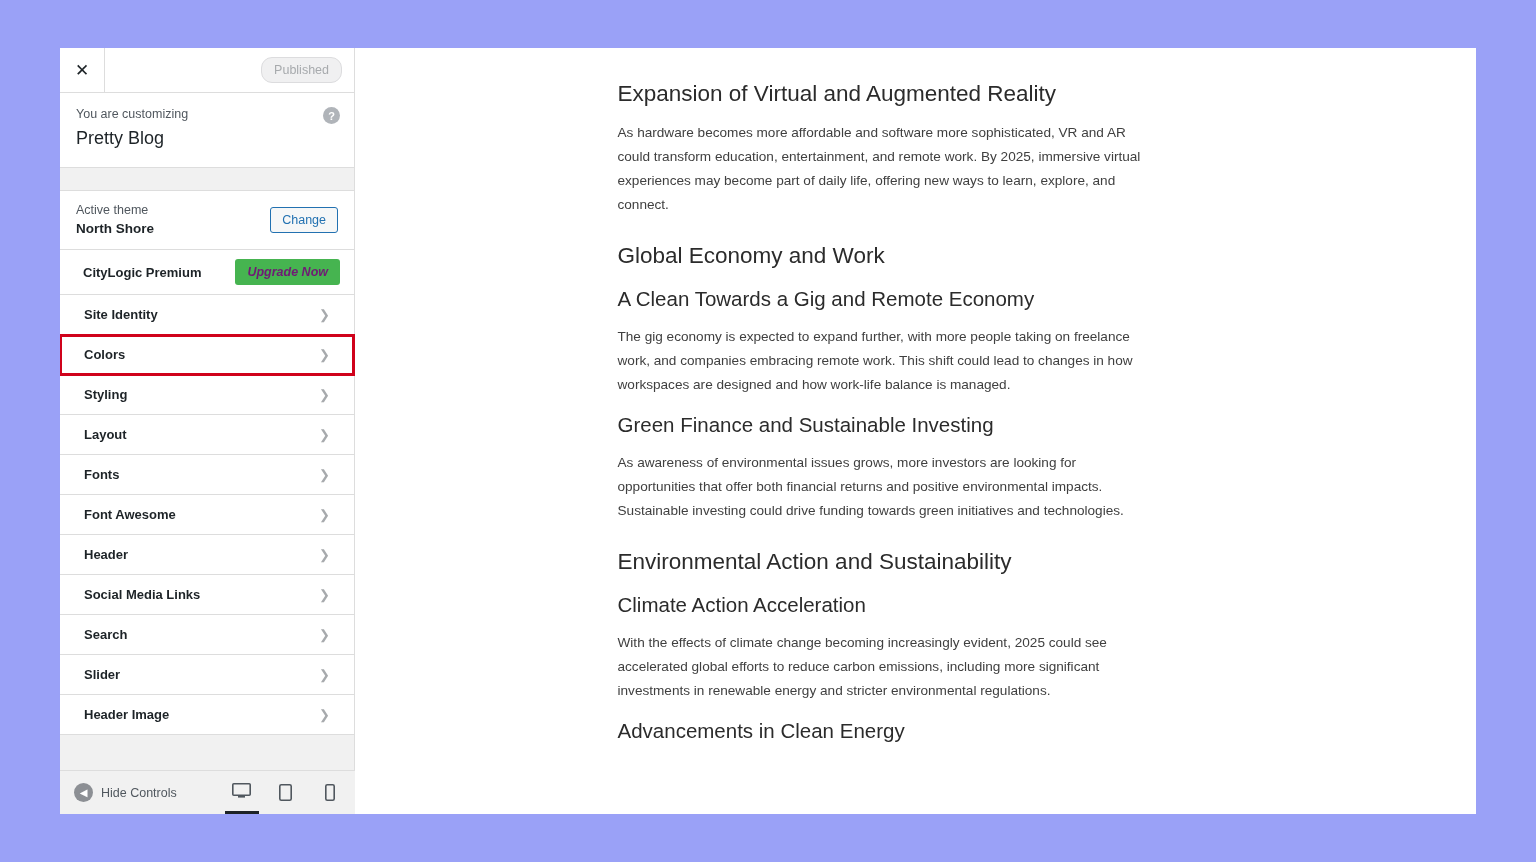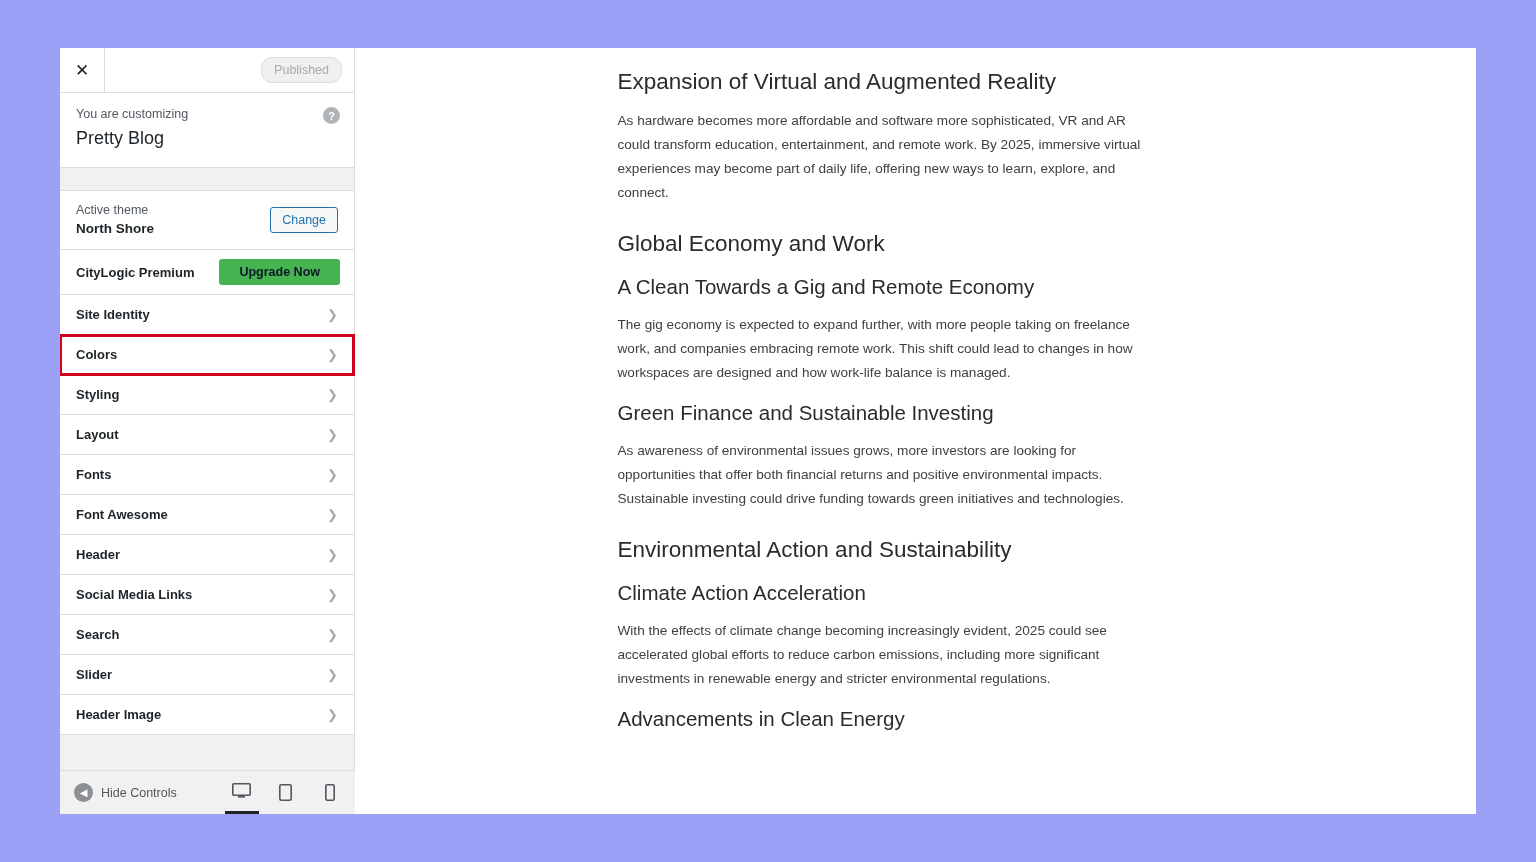--- a/index.html
+++ b/index.html
@@ -149,37 +149,39 @@
     justify-content: space-between;
     padding: 9px 14px 9px 16px;
     border-bottom: 1px solid #dddddd;
     background: #ffffff;
     box-sizing: border-box;
   }
   .premium-label {
     font-size: 13px;
     font-weight: bold;
     color: #1d2327;
+    margin-left: 7px;
   }
   .upgrade-btn {
     background: #46b450;
-    color: #0f172a;
+    color: #701a75;
     font-size: 12.5px;
     font-weight: bold;
-    padding: 6px 20px;
+    padding: 6px 12px;
     border-radius: 3px;
     border: none;
     cursor: pointer;
+    font-style: italic;
   }
 
   .panel-item {
     display: flex;
     align-items: center;
     justify-content: space-between;
-    padding: 12px 16px;
+    padding: 12px 24px;
     border-bottom: 1px solid #dddddd;
     background: #ffffff;
     cursor: pointer;
     box-sizing: border-box;
     position: relative;
   }
   .panel-item .label {
     font-size: 13px;
     font-weight: bold;
     color: #1d2327;
@@ -256,21 +258,21 @@
   #preview-pane {
     flex: 1;
     height: 766px;
     background: #ffffff;
     overflow: hidden;
     position: relative;
   }
   .preview-content {
     padding: 9px 0 0 0;
     width: 1120px;
-    margin: 0 auto;
+    margin: 12px auto;
     position: relative;
     left: -12px;
   }
   .article {
     width: 533px;
     margin-left: 274px;
     padding-top: 6px;
     color: #3c3c3c;
   }
   .h2 {

